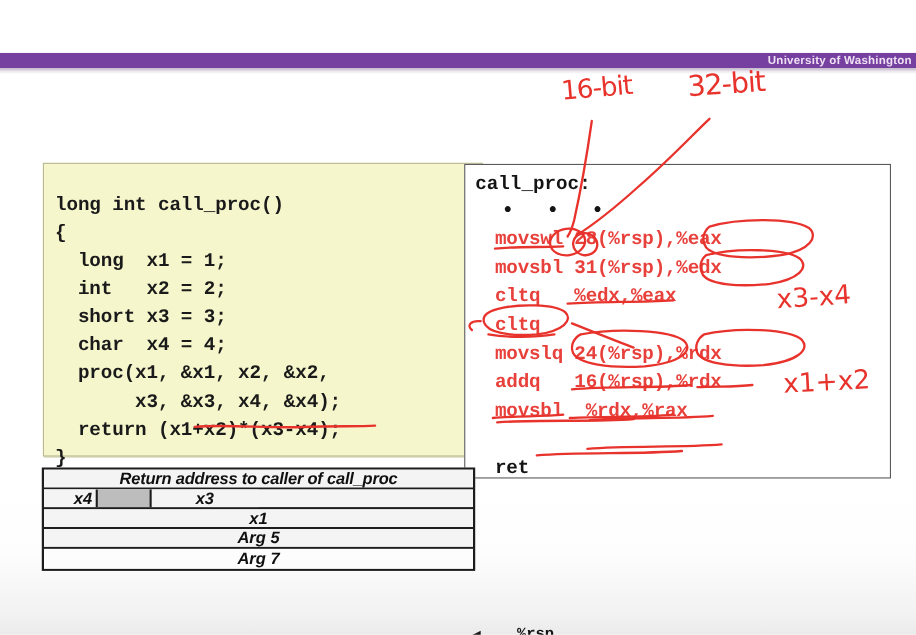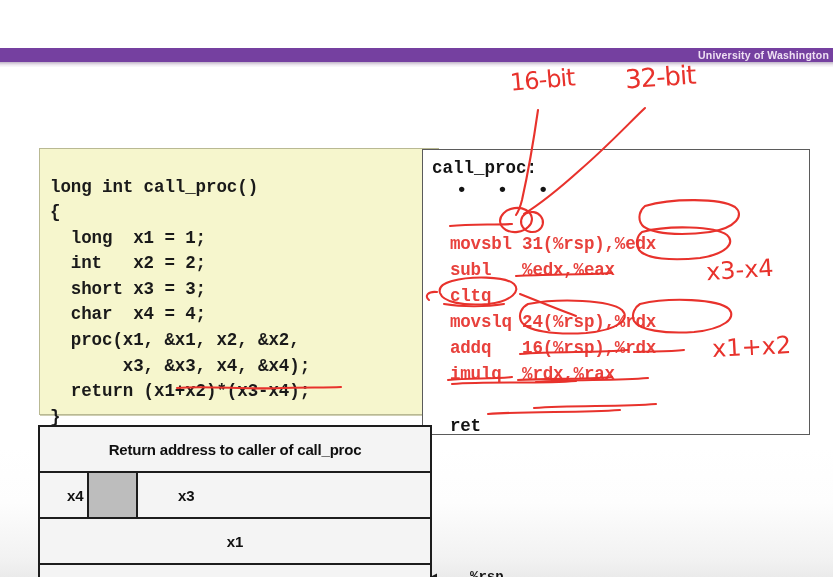--- a/index.html
+++ b/index.html
@@ -170,22 +170,23 @@
     left: 38px; top: 377px;
     width: 394px;
     border: 2.5px solid #1d1d1d;
     box-sizing: border-box;
     background: #f4f4f4;
   }
   .stack-row {
     display: flex;
     border-bottom: 2.5px solid #1d1d1d;
     box-sizing: border-box;
-    height: 46px;
+    height: 18px;
     background: #f4f4f4;
+    font-style: italic;
   }
   .stack-row:last-child { border-bottom: none; background: #fdfdfd; }
   .stack-cell {
     display: flex;
     align-items: center;
     justify-content: center;
     font-size: 15px;
     font-weight: bold;
     color: #101010;
     box-sizing: border-box;
@@ -244,26 +245,27 @@
   </div>
 
   <svg id="c-underline" viewBox="0 0 168 7">
     <path d="M2,4 C30,1.5 70,5.5 100,4.2 C130,3 150,4 166,3" stroke="#e8322c" stroke-width="2.1" fill="none" stroke-linecap="round"></path>
   </svg>
 
   <div id="asm-box"></div>
   <div id="asm-label">call_proc:</div>
   <div id="asm-dots">• • •</div>
 
+  <div class="asm-line asm-red" style="top:160px">movswl 28(%rsp),%eax</div>
   <div class="asm-line asm-red" style="top:186px">movsbl 31(%rsp),%edx</div>
-  <div class="asm-line asm-red" style="top:212px">subl   %edx,%eax</div>
+  <div class="asm-line asm-red" style="top:212px">cltq   %edx,%eax</div>
   <div class="asm-line asm-red" style="top:238px">cltq</div>
   <div class="asm-line asm-red" style="top:264px">movslq 24(%rsp),%rdx</div>
   <div class="asm-line asm-red" style="top:290px">addq   16(%rsp),%rdx</div>
-  <div class="asm-line asm-red" style="top:316px">imulq  %rdx,%rax</div>
+  <div class="asm-line asm-red" style="top:316px">movsbl  %rdx,%rax</div>
   <div class="asm-line asm-black" style="top:368px">ret</div>
 
   <svg id="ink-svg" viewBox="0 0 833 577">
     <g stroke="#e8322c" fill="none" stroke-width="2.1" stroke-linecap="round" stroke-linejoin="round">
 
       <path d="M538,62 C534,90 528,125 522,152 C520,160 518,164 516,167"></path>
 
       <path d="M645,60 C632,72 610,96 580,122 C560,140 540,156 524,166"></path>
 
       <ellipse cx="516" cy="172" rx="16" ry="12" transform="rotate(-8 516 172)"></ellipse>

